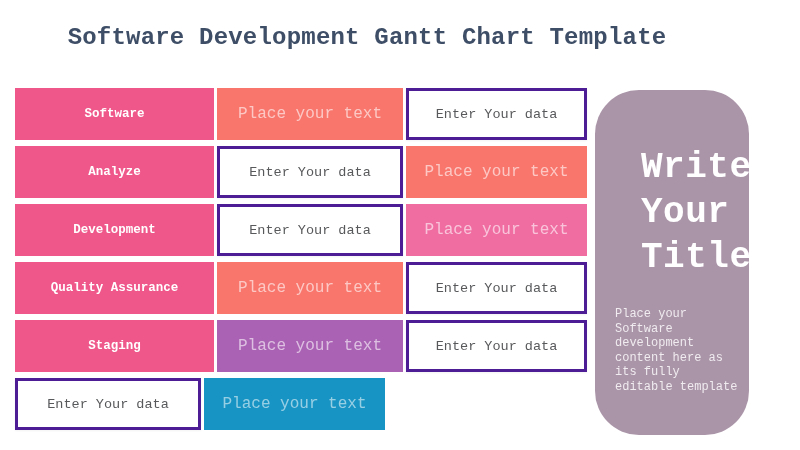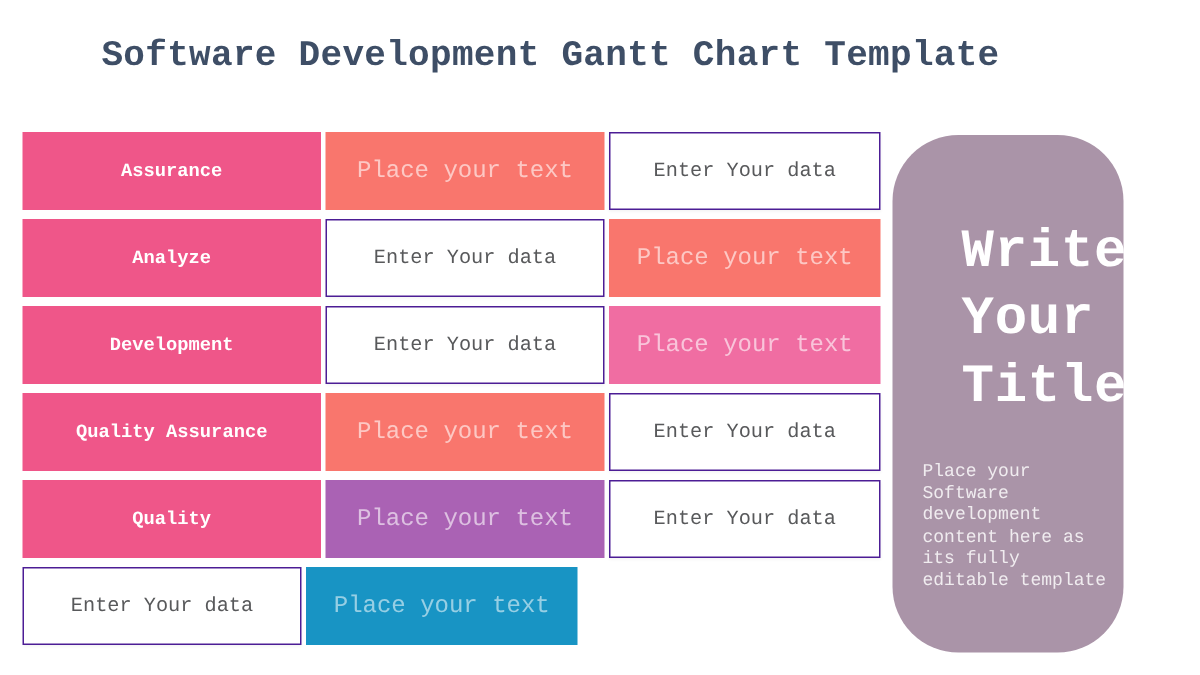--- a/index.html
+++ b/index.html
@@ -22,21 +22,21 @@
     font-size:16px;
   }
   .label{
     width:199px;background:var(--pink);color:#ffffff;
     font-weight:700;font-size:12.5px;
   }
   .s2{width:186px;}
   .s3{width:181px;}
   .cell-data{
     background:#ffffff;color:var(--cell-text);
-    border:1px solid #4c1d95;box-shadow:0 1px 2px rgba(0,0,0,0.05);
+    border:3px solid #4c1d95;box-shadow:0 1px 2px rgba(0,0,0,0.05);
     font-size:13.5px;
   }
   .cell-coral{background:var(--coral);color:rgba(255,255,255,0.6);}
   .cell-lightpink{background:var(--lightpink);color:rgba(255,255,255,0.6);}
   .cell-purple{background:var(--purple);color:rgba(255,255,255,0.6);}
   .cell-blue{background:var(--blue);color:rgba(255,255,255,0.55);}
   .side-panel{
     position:absolute;left:595px;top:90px;width:154px;height:345px;
     border-radius:44px;background:var(--mauve);color:#ffffff;
   }
@@ -51,21 +51,21 @@
 </style>
 </head>
 <body>
 
 <div class="slide">
 
   <div class="slide-title">Software Development Gantt Chart Template</div>
 
   <div class="gantt-table" id="gantt-table">
   <div class="row">
-    <div class="cell label">Assurance</div>
+    <div class="cell label">Software</div>
     <div class="cell slot s2 cell-coral">Place your text</div>
     <div class="cell slot s3 cell-data">Enter Your data</div>
   </div>
 
   <div class="row">
     <div class="cell label">Analyze</div>
     <div class="cell slot s2 cell-data">Enter Your data</div>
     <div class="cell slot s3 cell-coral">Place your text</div>
   </div>
 
@@ -75,21 +75,21 @@
     <div class="cell slot s3 cell-lightpink">Place your text</div>
   </div>
 
   <div class="row">
     <div class="cell label">Quality Assurance</div>
     <div class="cell slot s2 cell-coral">Place your text</div>
     <div class="cell slot s3 cell-data">Enter Your data</div>
   </div>
 
   <div class="row">
-    <div class="cell label">Quality</div>
+    <div class="cell label">Staging</div>
     <div class="cell slot s2 cell-purple">Place your text</div>
     <div class="cell slot s3 cell-data">Enter Your data</div>
   </div>
 
   <div class="row">
     <div class="cell slot s2 cell-data">Enter Your data</div>
     <div class="cell slot s3 cell-blue">Place your text</div>
   </div>
 </div>
 

